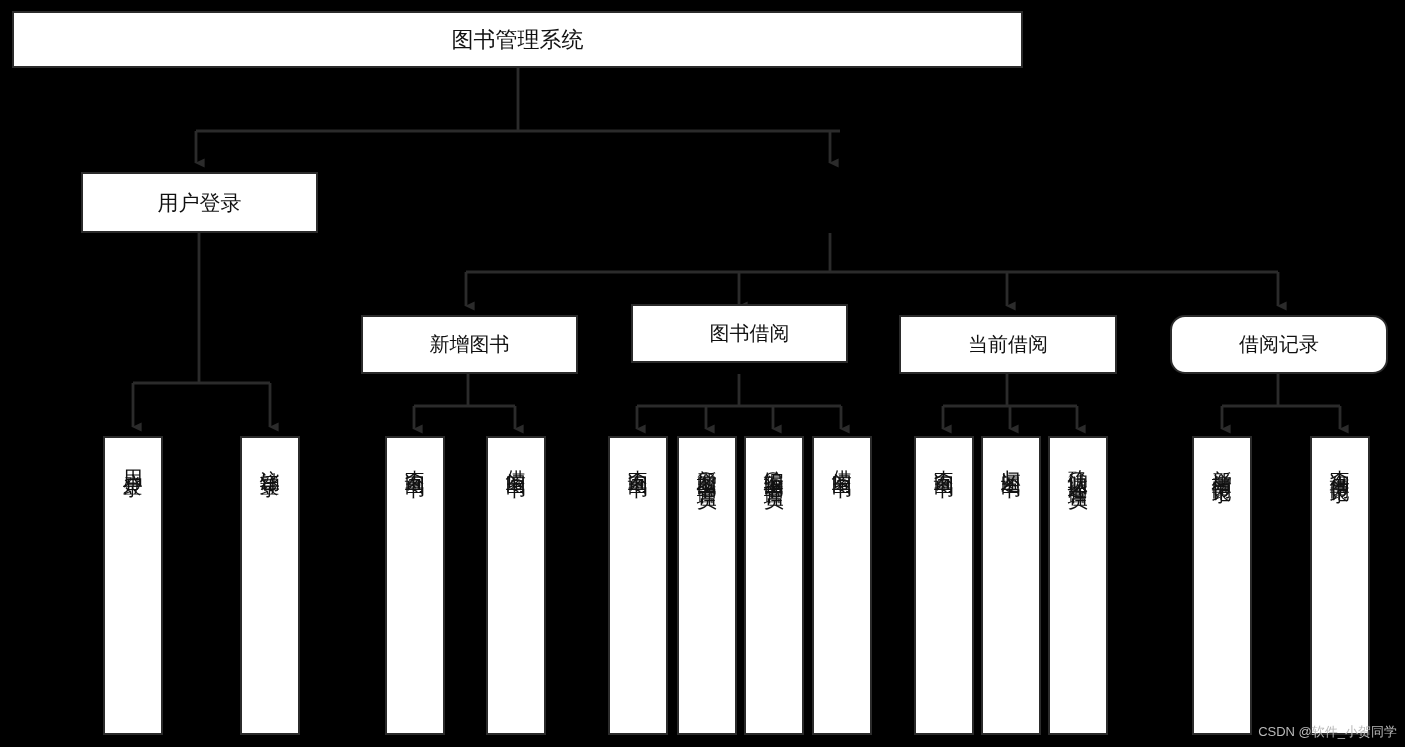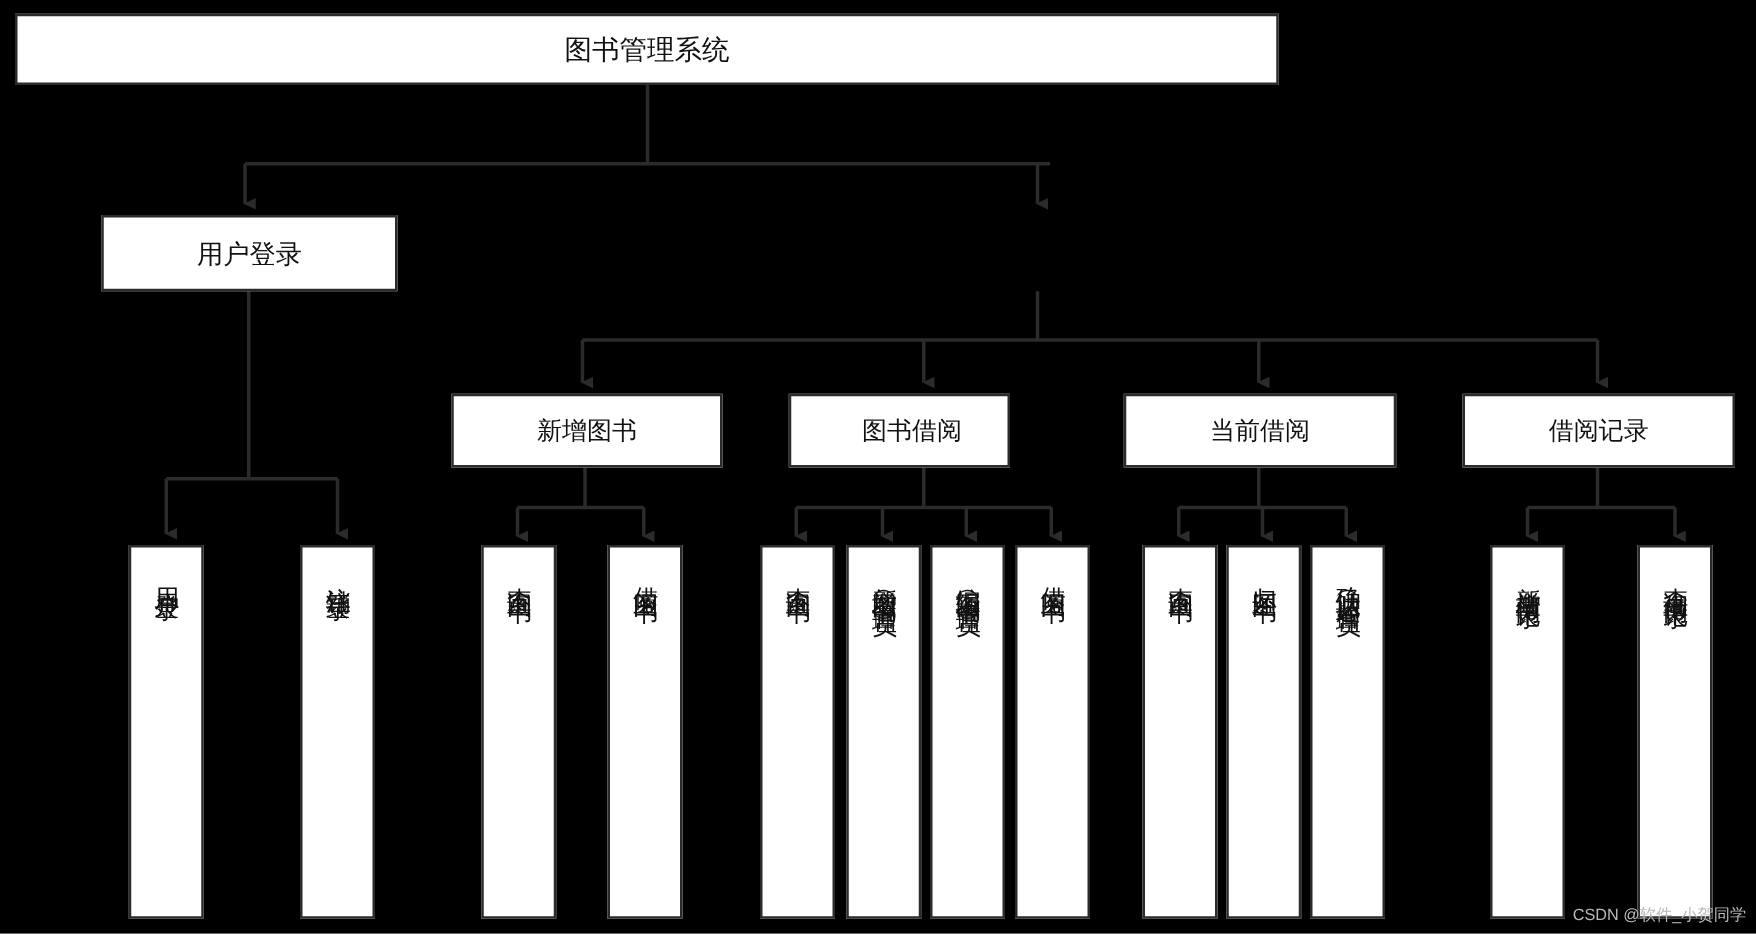--- a/index.html
+++ b/index.html
@@ -129,27 +129,27 @@
     <span>图书管理系统</span>
   </div>
 
   <div class="node level1" style="left:81px; top:172px; width:237px; height:61px;">
     <span>用户登录</span>
   </div>
 
   <div class="node level2" style="left:361px; top:315px; width:217px; height:59px;">
     <span>新增图书</span>
   </div>
-  <div class="node level2" style="left:631px; top:315px; width:177px; height:59px;padding-left:20px;">
+  <div class="node level2" style="left:631px; top:304px; width:217px; height:59px;padding-left:20px;">
     <span>图书借阅</span>
   </div>
   <div class="node level2" style="left:899px; top:315px; width:218px; height:59px;">
     <span>当前借阅</span>
   </div>
-  <div class="node level2" style="left:1170px; top:315px; width:218px; height:59px;">
+  <div class="node level2" style="left:1170px; top:315px; width:218px; height:59px;border-radius:15px;">
     <span>借阅记录</span>
   </div>
 
   <div class="node leaf" style="left:103px; top:436px; width:60px; height:299px;">
     <span class="vtext">用户登录</span>
   </div>
   <div class="node leaf" style="left:240px; top:436px; width:60px; height:299px;">
     <span class="vtext">注销登录</span>
   </div>
 

